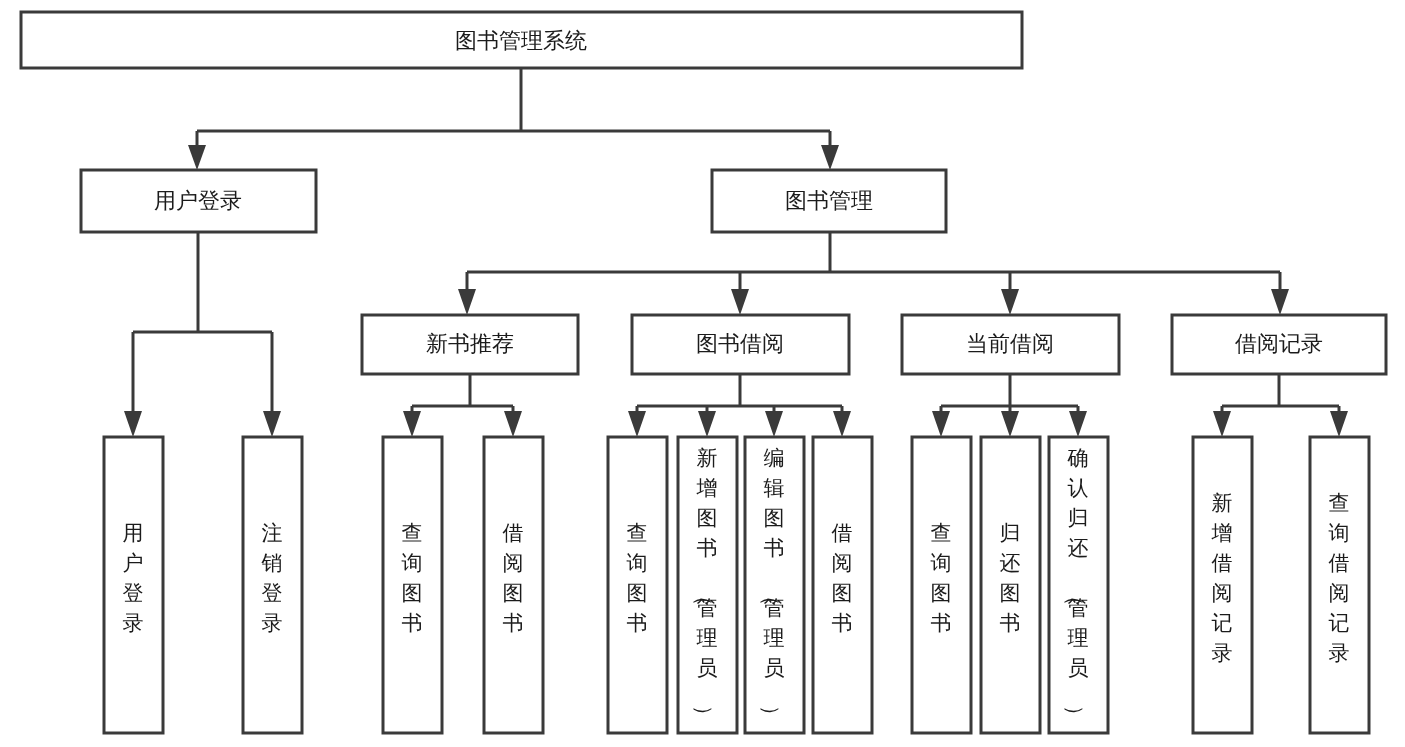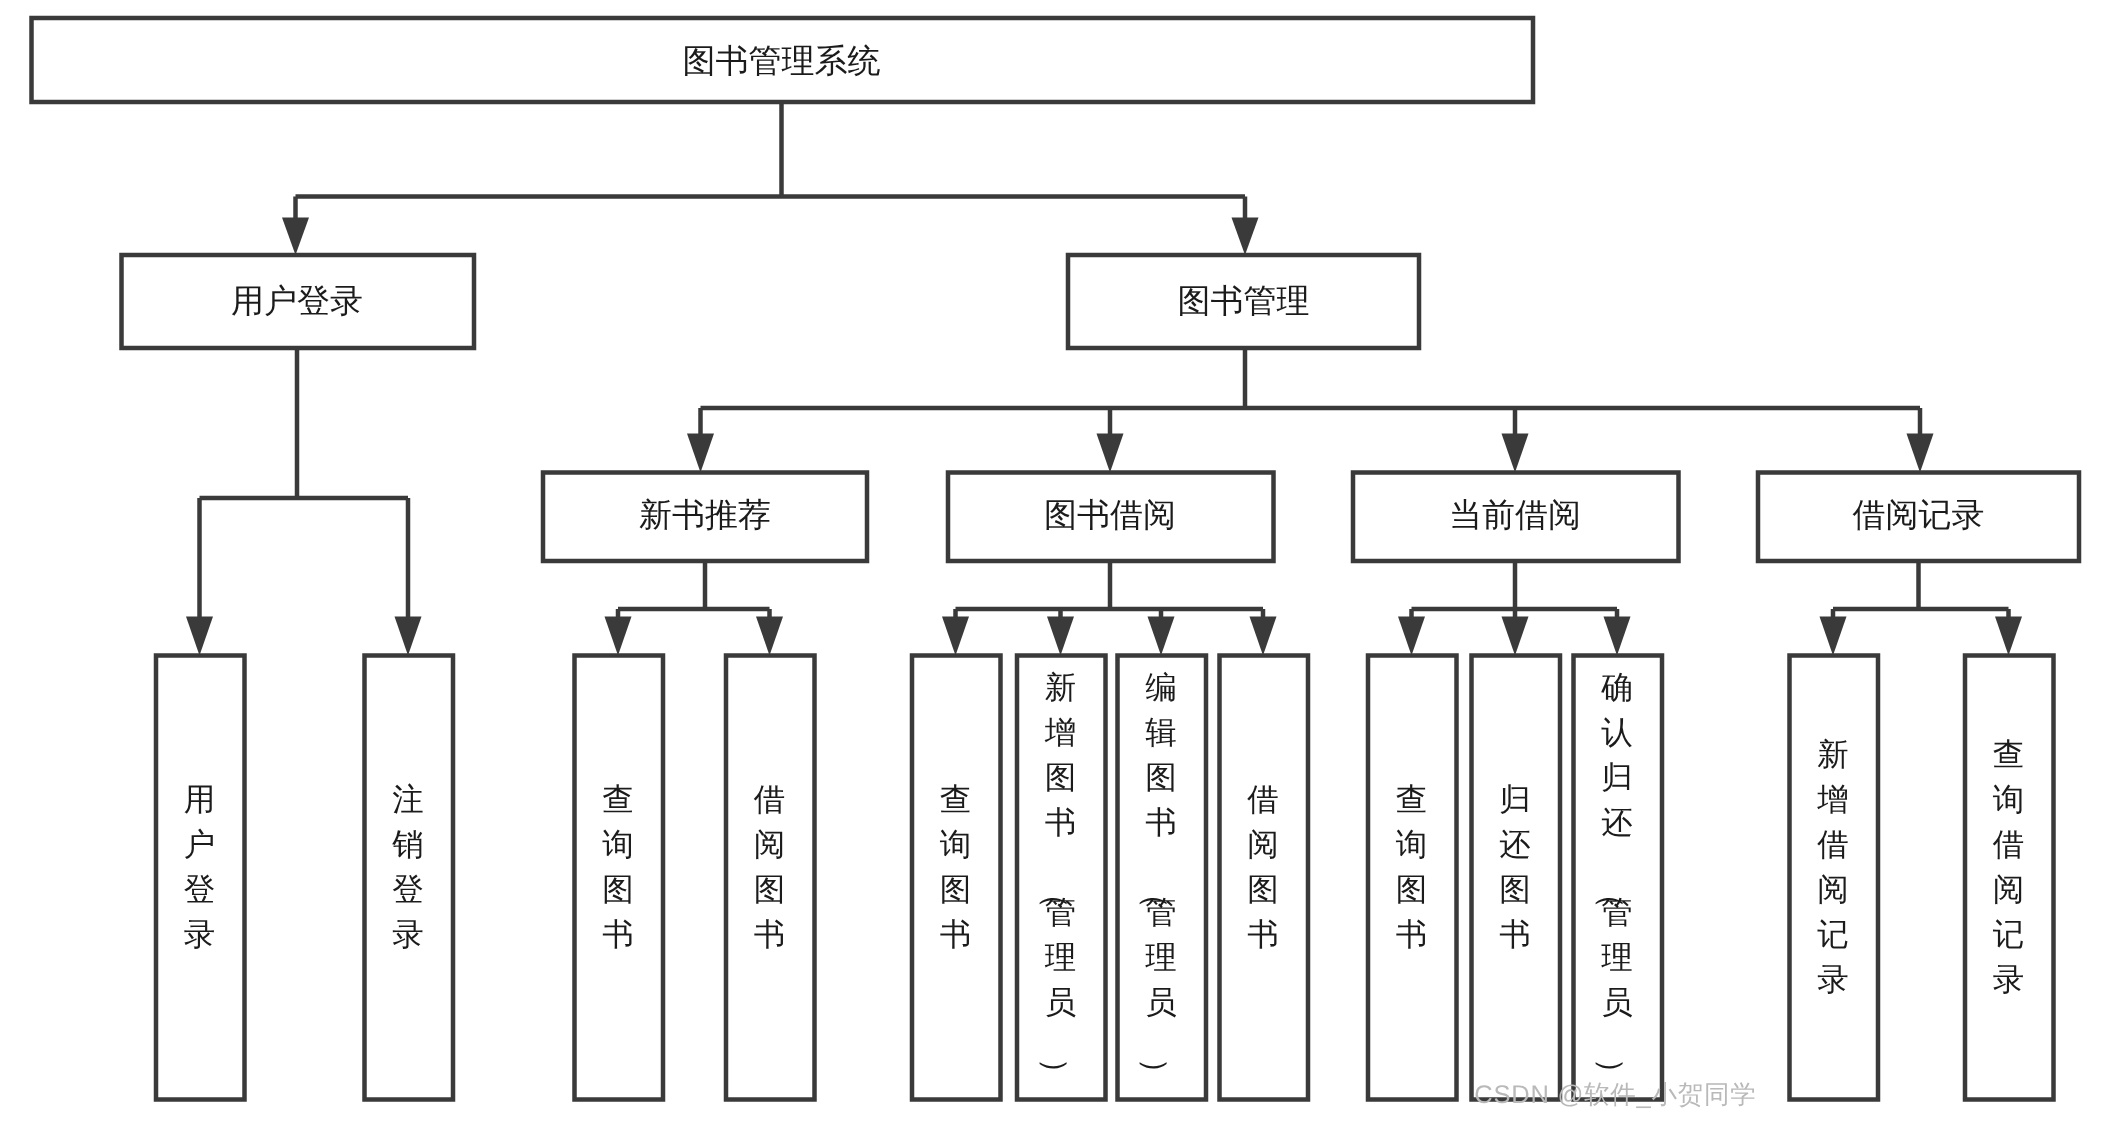--- a/index.html
+++ b/index.html
@@ -224,15 +224,14 @@
       <rect class="node-box" x="1193" y="437" width="59" height="296"></rect>
       <text class="node-label-v" x="1222" y="585"><tspan x="1222" y="510">新</tspan><tspan x="1222" y="540">增</tspan><tspan x="1222" y="570">借</tspan><tspan x="1222" y="600">阅</tspan><tspan x="1222" y="630">记</tspan><tspan x="1222" y="660">录</tspan></text>
     </g>
     <g>
       <rect class="node-box" x="1310" y="437" width="59" height="296"></rect>
       <text class="node-label-v" x="1339" y="585"><tspan x="1339" y="510">查</tspan><tspan x="1339" y="540">询</tspan><tspan x="1339" y="570">借</tspan><tspan x="1339" y="600">阅</tspan><tspan x="1339" y="630">记</tspan><tspan x="1339" y="660">录</tspan></text>
     </g>
 
   </svg>
 
-  <div class="watermark">CSDN @软件_小贺同学</div>
 
 </div>
 
 </body></html>

